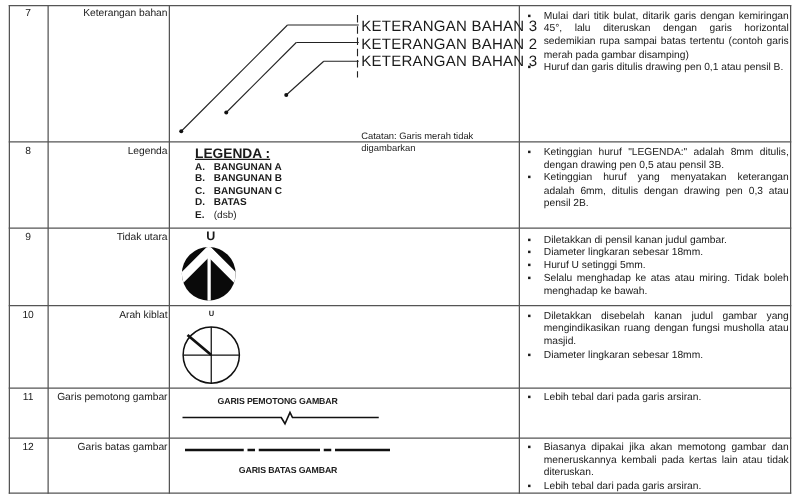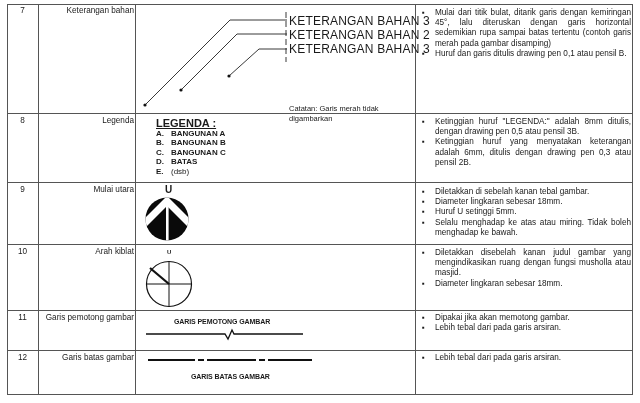--- a/index.html
+++ b/index.html
@@ -84,37 +84,37 @@
     <div class="cell desc" style="top:113px">
       <ul class="b">
         <li>Ketinggian huruf "LEGENDA:" adalah 8mm ditulis, dengan drawing pen 0,5 atau pensil 3B.</li>
         <li>Ketinggian huruf yang menyatakan keterangan adalah 6mm, ditulis dengan drawing pen 0,3 atau pensil 2B.</li>
       </ul>
     </div>
   </div>
 
   <div>
     <div class="cell num" style="top:181px">9</div>
-    <div class="cell name" style="top:181px">Mulai utara</div>
+    <div class="cell name" style="top:181px">Tidak utara</div>
     <div style="position:absolute;left:158px;top:180px;font-size:10px;font-weight:bold;">U</div>
     <svg width="626" height="391">
       <defs>
         <clipPath id="nc">
             <circle cx="160" cy="215" r="21.5"></circle>
           </clipPath>
       </defs>
       <circle cx="160" cy="215" r="21.5" fill="#0a0a0a"></circle>
       <g clip-path="url(#nc)" fill="#fff">
         <polygon points="160,192 133,219 138,224 160,202 182,224 187,219"></polygon>
         <rect x="159" y="200" width="2.6" height="40"></rect>
       </g>
     </svg>
     <div class="cell desc" style="top:183px">
       <ul class="b">
-        <li>Diletakkan di sebelah kanan tebal gambar.</li>
+        <li>Diletakkan di pensil kanan judul gambar.</li>
         <li>Diameter lingkaran sebesar 18mm.</li>
         <li>Huruf U setinggi 5mm.</li>
         <li>Selalu menghadap ke atas atau miring. Tidak boleh menghadap ke bawah.</li>
       </ul>
     </div>
   </div>
 
   <div>
     <div class="cell num" style="top:243px">10</div>
     <div class="cell name" style="top:243px">Arah kiblat</div>
@@ -137,38 +137,38 @@
 
   <div>
     <div class="cell num" style="top:309px">11</div>
     <div class="cell name" style="top:309px">Garis pemotong gambar</div>
     <div class="draw-label" style="left:167px;top:314px">GARIS PEMOTONG GAMBAR</div>
     <svg width="626" height="391">
       <polyline points="139,330 218,330 221,335 225,326 227,330 296,330" stroke="#111" stroke-width="1.3" fill="none"></polyline>
     </svg>
     <div class="cell desc" style="top:309px">
       <ul class="b">
-        <li>Dipakai jika akan memotong gambar.</li>
         <li>Lebih tebal dari pada garis arsiran.</li>
       </ul>
     </div>
   </div>
 
   <div>
     <div class="cell num" style="top:349px">12</div>
     <div class="cell name" style="top:349px">Garis batas gambar</div>
     <svg width="626" height="391">
       <g stroke="#111" stroke-width="2">
         <line x1="141" y1="356" x2="188" y2="356"></line>
         <line x1="191" y1="356" x2="197" y2="356"></line>
         <line x1="200" y1="356" x2="249" y2="356"></line>
         <line x1="252" y1="356" x2="258" y2="356"></line>
         <line x1="261" y1="356" x2="305" y2="356"></line>
       </g>
     </svg>
     <div class="draw-label" style="left:184px;top:369px">GARIS BATAS GAMBAR</div>
     <div class="cell desc" style="top:349px">
       <ul class="b">
+        <li>Biasanya dipakai jika akan memotong gambar dan meneruskannya kembali pada kertas lain atau tidak diteruskan.</li>
         <li>Lebih tebal dari pada garis arsiran.</li>
       </ul>
     </div>
   </div>
 </div>
 
 </body></html>

